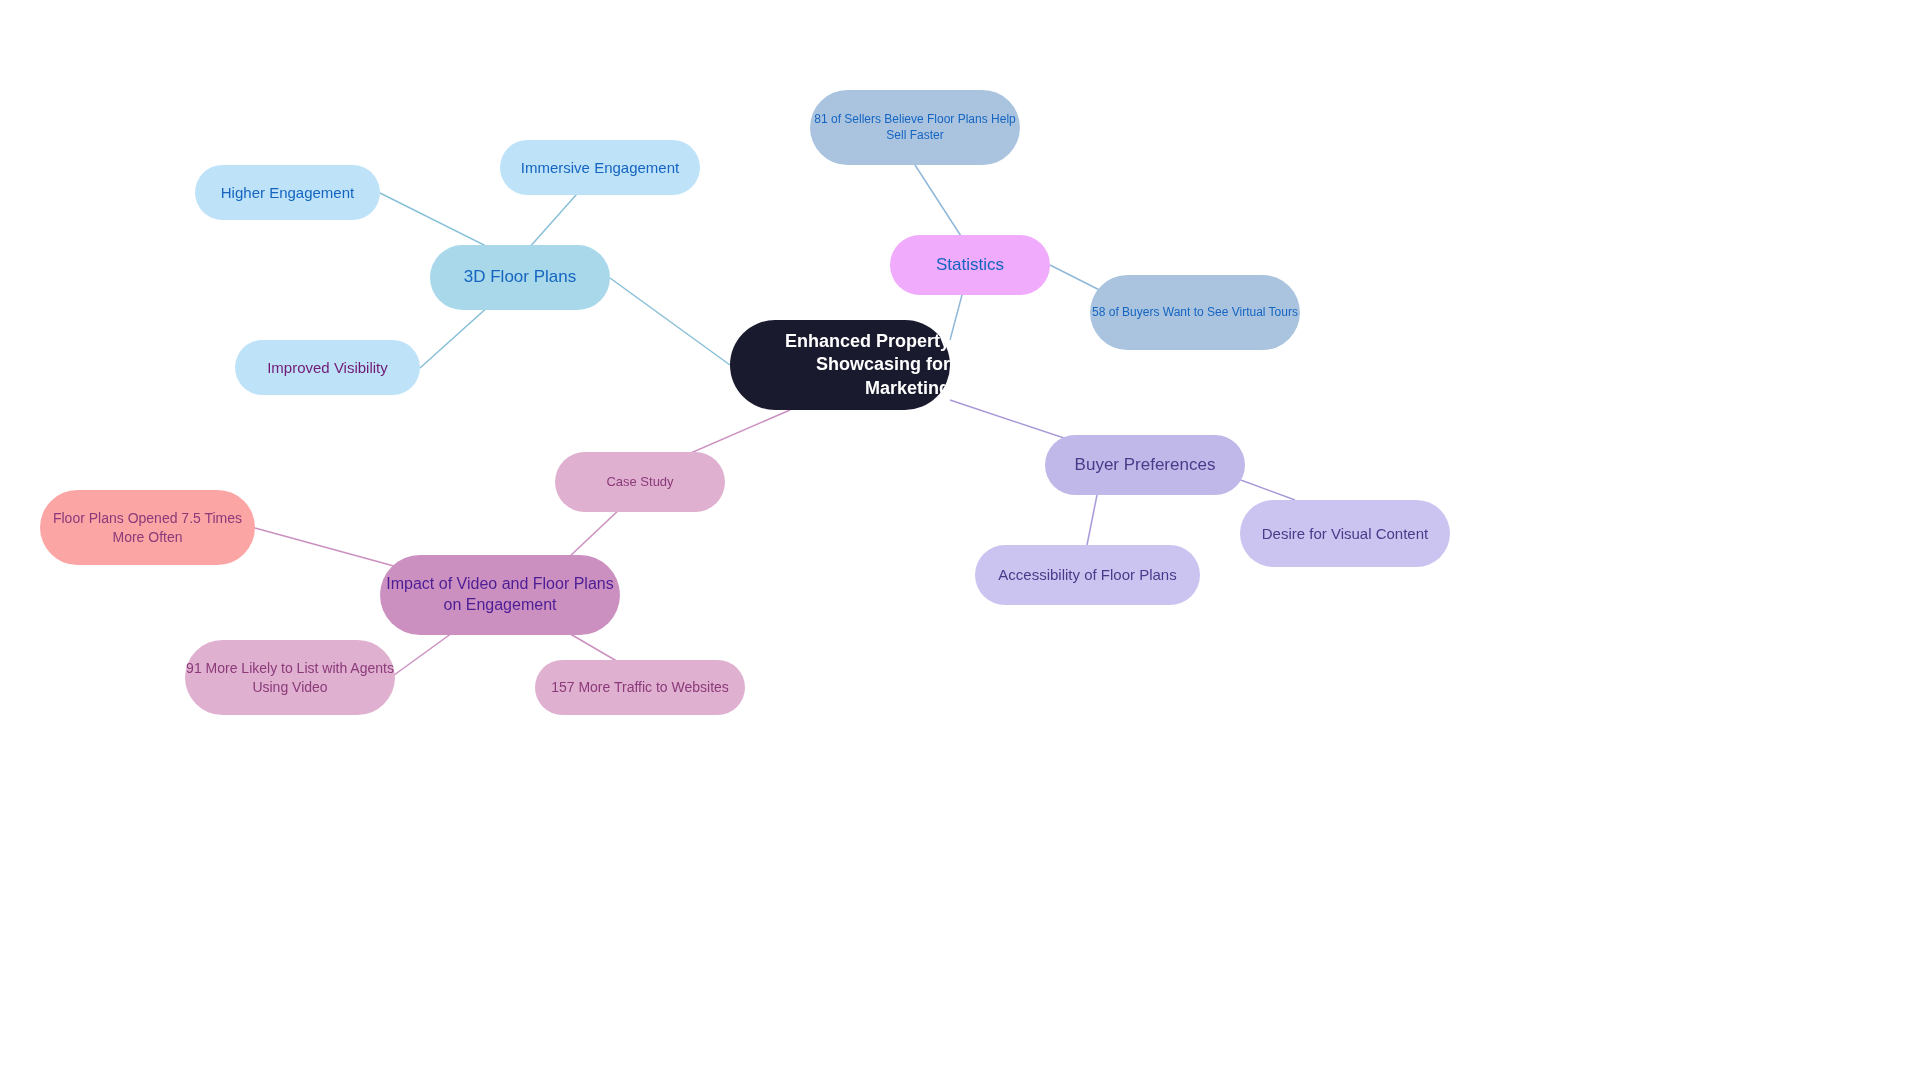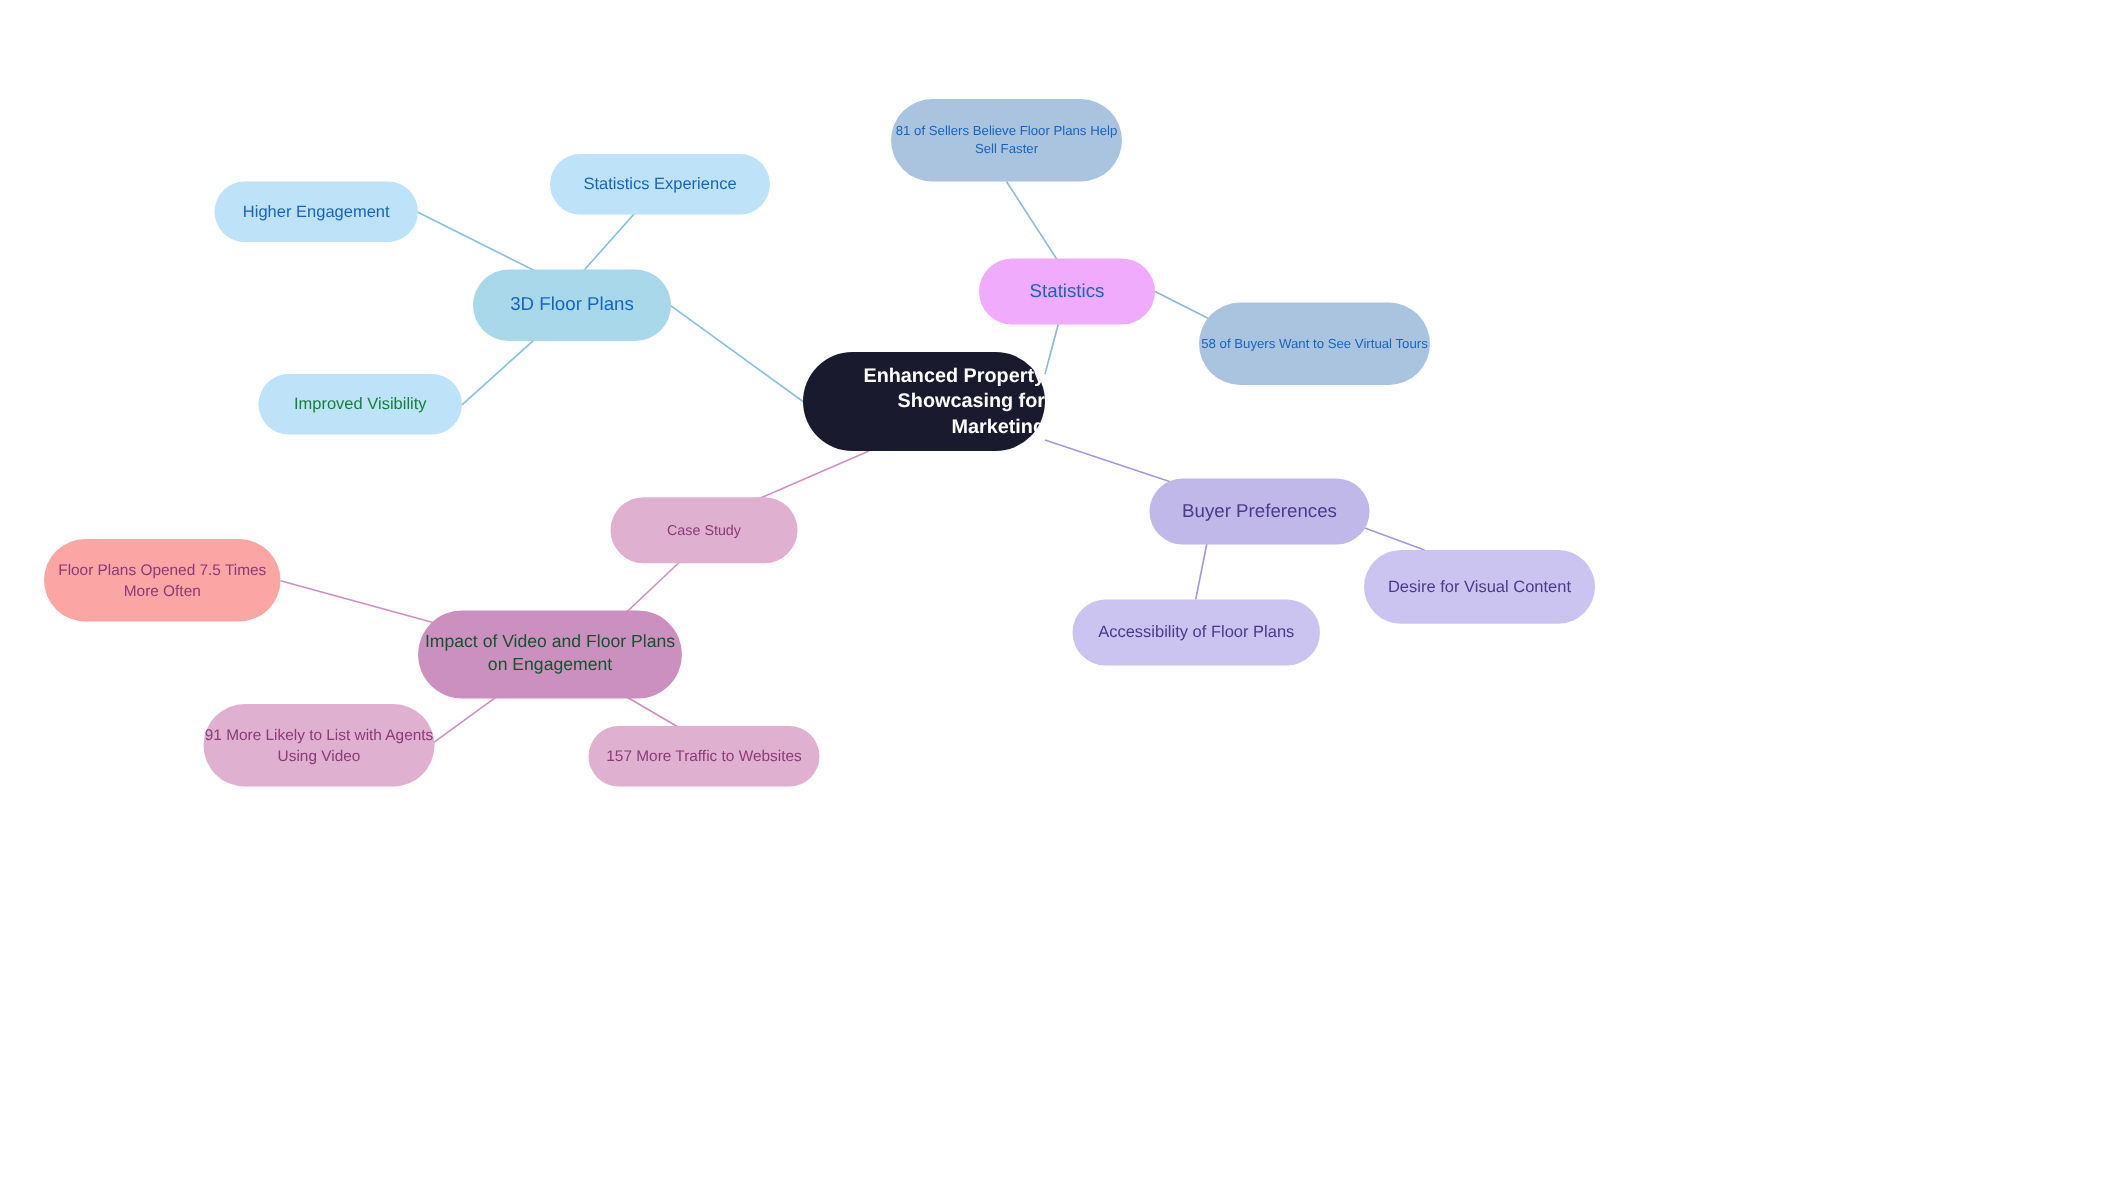--- a/index.html
+++ b/index.html
@@ -233,33 +233,33 @@
   <line x1="1200" y1="465" x2="1295" y2="500" stroke="#a898d8"></line>
 </svg>
 
 <div class="node node-center">Enhanced Property
 Showcasing for Marketing</div>
 
 <div class="node node-blue-main" style="background-color: rgb(168, 216, 234); color: rgb(21, 101, 192);">3D Floor Plans</div>
 
 <div class="node node-blue-child node-higher-engagement" style="background-color: rgb(190, 227, 248); color: rgb(21, 101, 192);">Higher Engagement</div>
 
-<div class="node node-blue-child node-immersive" style="background-color: rgb(190, 227, 248); color: rgb(21, 101, 192);">Statistics Experience</div>
-
-<div class="node node-blue-child node-improved-visibility" style="background-color: rgb(190, 227, 248); color: #15803d;">Improved Visibility</div>
+<div class="node node-blue-child node-immersive" style="background-color: rgb(190, 227, 248); color: rgb(21, 101, 192);">Immersive Engagement</div>
+
+<div class="node node-blue-child node-improved-visibility" style="background-color: rgb(190, 227, 248); color: #701a75;">Improved Visibility</div>
 
 <div class="node node-statistics" style="background-color: #f0abfc; color: rgb(21, 101, 192);">Statistics</div>
 
 <div class="node node-stat-child node-sellers" style="background-color: rgb(170, 196, 224); color: rgb(21, 101, 192);">81 of Sellers Believe Floor Plans Help Sell Faster</div>
 
 <div class="node node-stat-child node-buyers-virtual" style="background-color: rgb(170, 196, 224); color: rgb(21, 101, 192);">58 of Buyers Want to See Virtual Tours</div>
 
 <div class="node node-case-study" style="background-color: rgb(224, 176, 208); color: rgb(139, 58, 122);">Case Study</div>
 
-<div class="node node-impact" style="background-color: rgb(204, 144, 192); color: #14532d;">Impact of Video and Floor Plans on Engagement</div>
+<div class="node node-impact" style="background-color: rgb(204, 144, 192); color: #4c1d95;">Impact of Video and Floor Plans on Engagement</div>
 
 <div class="node node-pink-child node-floor-plans-opened" style="background-color: #fca5a5; color: rgb(139, 58, 122);">Floor Plans Opened 7.5 Times More Often</div>
 
 <div class="node node-pink-child node-more-likely" style="background-color: rgb(224, 176, 208); color: rgb(139, 58, 122);">91 More Likely to List with Agents Using Video</div>
 
 <div class="node node-pink-child node-more-traffic" style="background-color: rgb(224, 176, 208); color: rgb(139, 58, 122);">157 More Traffic to Websites</div>
 
 <div class="node node-buyer-prefs" style="background-color: rgb(192, 184, 232); color: rgb(74, 58, 138);">Buyer Preferences</div>
 
 <div class="node node-purple-child node-accessibility" style="background-color: rgb(204, 196, 240); color: rgb(74, 58, 138); text-align: center;">Accessibility of Floor Plans</div>

